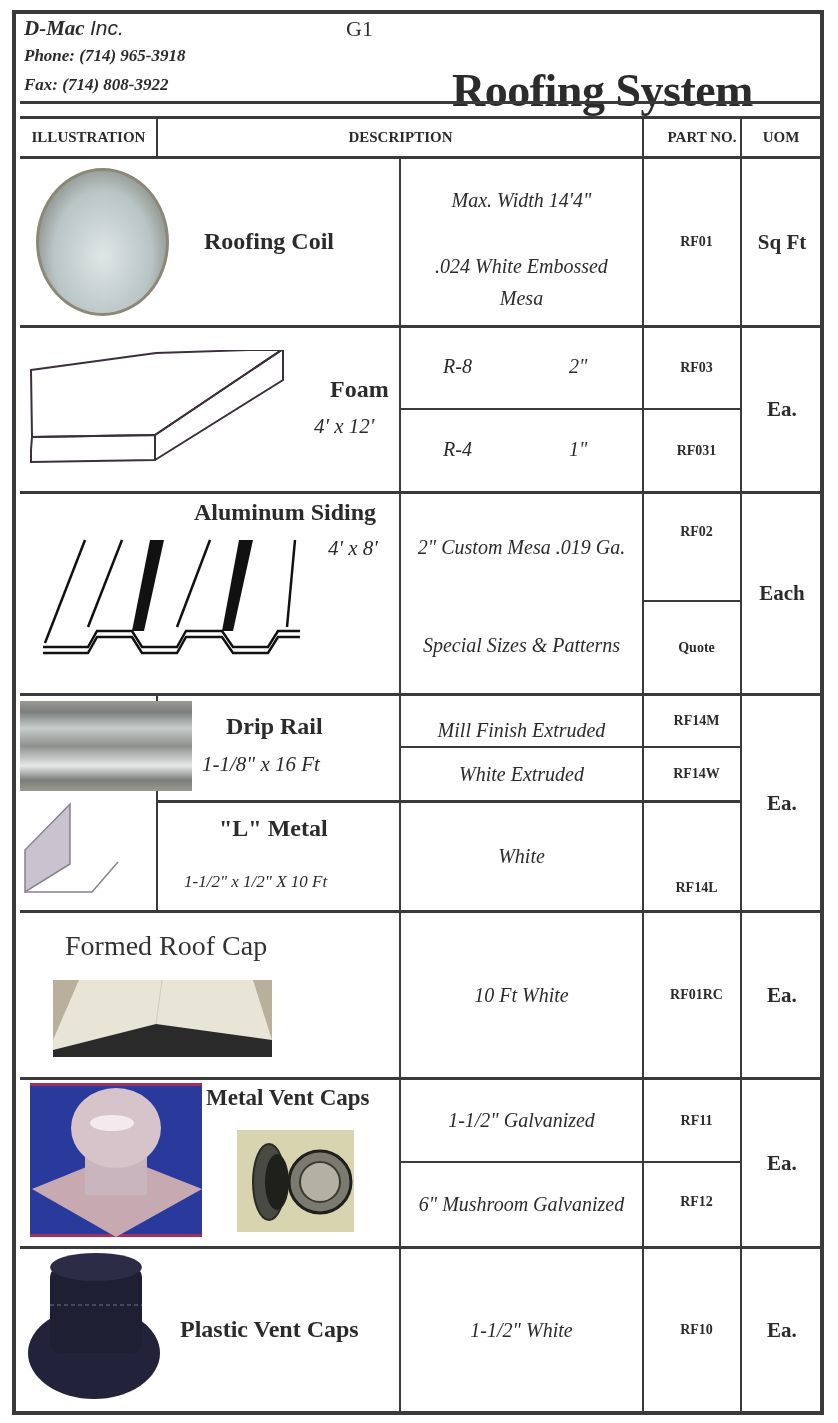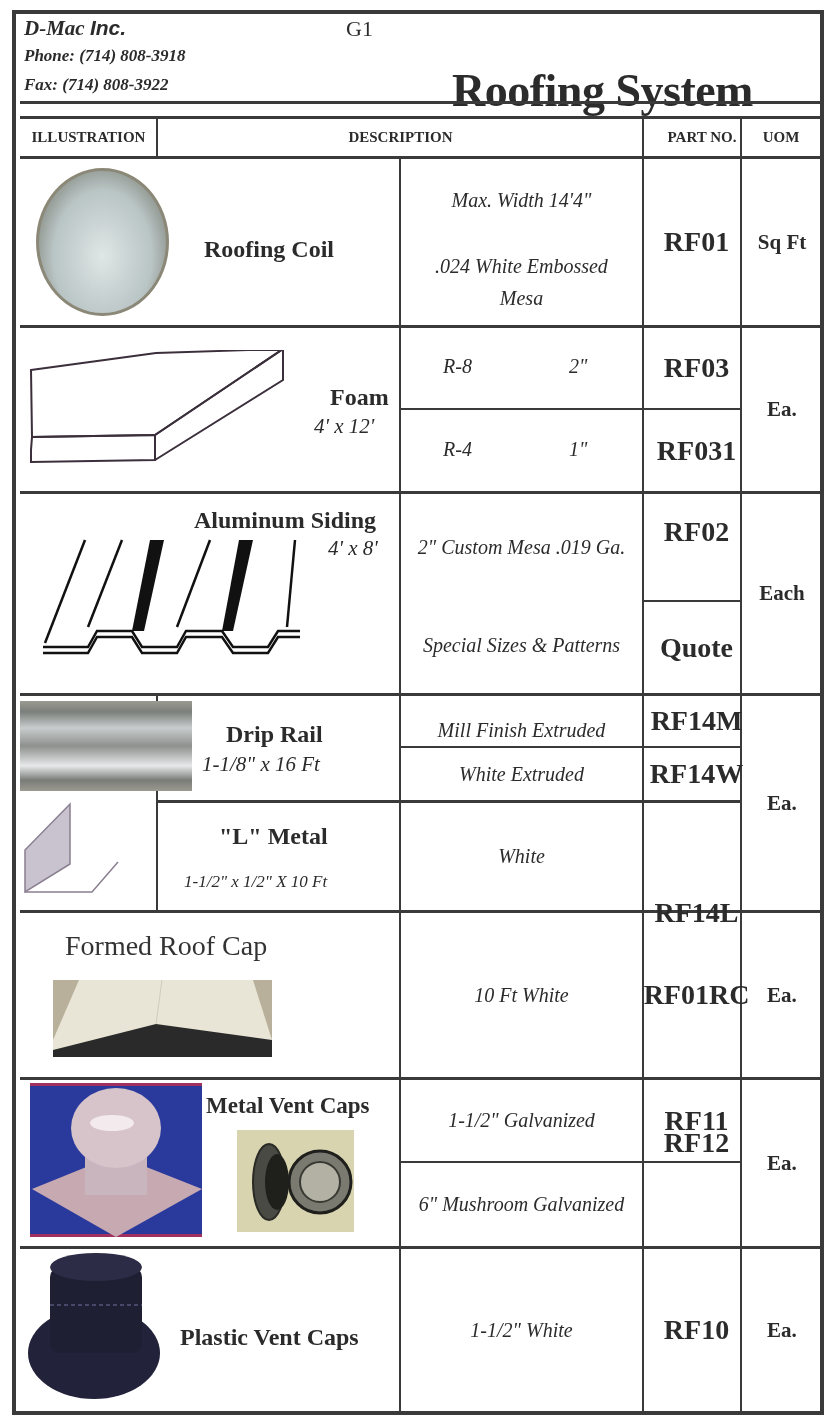--- a/index.html
+++ b/index.html
@@ -3,42 +3,42 @@
 <meta charset="utf-8">
 <style>
   * { box-sizing: border-box; margin: 0; padding: 0; }
   html, body { width: 838px; height: 1423px; background: #ffffff; overflow: hidden; }
   body { position: relative; font-family: "Liberation Serif", "DejaVu Serif", serif; color: #2b2b2b; }
   .abs { position: absolute; }
   .frame { position: absolute; left: 12px; top: 10px; width: 812px; height: 1405px; border: 4px solid #3a3a3a; }
   .hline { position: absolute; background: #3a3a3a; }
   .vline { position: absolute; background: #3a3a3a; }
   .company { left: 24px; top: 16px; font-size: 21px; font-style: italic; font-weight: bold; }
-  .company .inc { font-family: "Liberation Sans", sans-serif; font-style: italic; font-weight: bold; margin-top: 21px; }
+  .company .inc { font-family: "Liberation Sans", sans-serif; font-style: italic; font-weight: normal; margin-top: 21px; }
   .contact { left: 24px; font-size: 17px; font-style: italic; font-weight: bold; }
   .pageid { left: 346px; top: 16px; font-size: 22px; text-align: center; }
   .title { left: 452px; top: 24px; font-size: 46px; font-weight: bold; letter-spacing: -0.5px; margin-top: 40px; }
   .colhdr { font-size: 15px; font-weight: bold; text-align: center; }
-  .pname { font-size: 24px; font-weight: bold; margin-top: 8px; }
+  .pname { font-size: 24px; font-weight: bold; }
   .pdim { font-size: 21px; font-style: italic; }
   .desc { font-size: 20px; font-style: italic; text-align: center; }
-  .part { font-size: 28px; font-weight: bold; text-align: center; padding-left: 9px; }
+  .part { font-size: 14px; font-weight: bold; text-align: center; padding-left: 9px; }
   .uom { font-size: 21px; font-weight: bold; text-align: left; }
   .cell { position: absolute; display: flex; align-items: center; justify-content: center; }
 </style>
 </head>
 <body>
 
 <div class="frame"></div>
 
 <div class="abs company">
   <span>D-Mac</span>
   <span class="inc">Inc.</span>
 </div>
-<div class="abs contact" style="top:46px">Phone: (714) 808-3918</div>
+<div class="abs contact" style="top:46px">Phone: (714) 965-3918</div>
 <div class="abs contact" style="top:75px">Fax:  (714) 808-3922</div>
 <div class="abs pageid">G1</div>
 <div class="abs title">Roofing System</div>
 
 <div class="hline" style="left:20px;top:101px;width:802px;height:3px"></div>
 <div class="hline" style="left:20px;top:116px;width:802px;height:3px"></div>
 <div class="hline" style="left:20px;top:156px;width:802px;height:3px"></div>
 
 <div class="cell colhdr" style="left:20px;top:119px;width:137px;height:37px">ILLUSTRATION</div>
 <div class="vline" style="left:156px;top:119px;width:2px;height:37px"></div>
@@ -119,21 +119,21 @@
 <div class="cell part" style="left:644px;top:748px;width:96px;height:52px">RF14W</div>
 <div class="cell uom" style="left:742px;top:696px;width:80px;height:214px">Ea.</div>
 
 <svg class="abs" style="left:22px;top:802px" width="100" height="100" viewBox="0 0 100 100">
   <polygon points="48,2 48,62 3,90 3,48" fill="#c9c3cf" stroke="#8a7f90" stroke-width="1.5"></polygon>
   <polyline points="3,90 70,90 96,60" fill="none" stroke="#8a7f90" stroke-width="1.5"></polyline>
 </svg>
 <div class="abs pname" style="left:219px;top:815px">"L" Metal</div>
 <div class="abs pdim" style="left:184px;top:872px;font-size:17px">1-1/2" x 1/2" X 10 Ft</div>
 <div class="cell desc" style="left:401px;top:803px;width:241px;height:107px">White</div>
-<div class="cell part" style="left:644px;top:844px;width:96px;height:137px">RF14L</div>
+<div class="cell part" style="left:644px;top:819px;width:96px;height:137px">RF14L</div>
 
 <div class="abs" style="left:65px;top:930px;font-size:28px;font-weight:normal;color:#333">Formed Roof Cap</div>
 <svg class="abs" style="left:53px;top:980px" width="219" height="77" viewBox="0 0 219 77">
   <rect width="219" height="77" fill="#b8b09a"></rect>
   <polygon points="26,0 200,0 219,60 219,77 0,77 0,60" fill="#e8e5d6"></polygon>
   <polygon points="0,77 0,70 103,44 219,60 219,77" fill="#2a2a2a"></polygon>
   <line x1="109" y1="0" x2="103" y2="44" stroke="#cfcbbc" stroke-width="1"></line>
 </svg>
 <div class="cell desc" style="left:401px;top:913px;width:241px;height:164px">10 Ft    White</div>
 <div class="cell part" style="left:644px;top:913px;width:96px;height:164px">RF01RC</div>
@@ -152,21 +152,21 @@
   <rect width="117" height="102" fill="#d9d4b0"></rect>
   <ellipse cx="32" cy="52" rx="16" ry="38" fill="#4a4a44" stroke="#2a2a26" stroke-width="2"></ellipse>
   <ellipse cx="40" cy="52" rx="12" ry="28" fill="#1f1f1c"></ellipse>
   <circle cx="83" cy="52" r="31" fill="#7a7a70" stroke="#1f1f1c" stroke-width="3"></circle>
   <circle cx="83" cy="52" r="20" fill="#b3b0a4" stroke="#3a3a34" stroke-width="2"></circle>
 </svg>
 <div class="abs pname" style="left:206px;top:1085px;font-size:23px">Metal Vent Caps</div>
 <div class="cell desc" style="left:401px;top:1080px;width:241px;height:81px">1-1/2" Galvanized</div>
 <div class="cell desc" style="left:401px;top:1163px;width:241px;height:83px">6" Mushroom  Galvanized</div>
 <div class="cell part" style="left:644px;top:1080px;width:96px;height:81px">RF11</div>
-<div class="cell part" style="left:644px;top:1101px;width:96px;height:83px">RF12</div>
+<div class="cell part" style="left:644px;top:1160px;width:96px;height:83px">RF12</div>
 <div class="cell uom" style="left:742px;top:1080px;width:80px;height:166px">Ea.</div>
 
 <svg class="abs" style="left:22px;top:1253px" width="140" height="148" viewBox="0 0 140 148">
   <ellipse cx="72" cy="100" rx="66" ry="46" fill="#22223a"></ellipse>
   <rect x="28" y="14" width="92" height="86" rx="10" fill="#1f1f33"></rect>
   <ellipse cx="74" cy="14" rx="46" ry="14" fill="#2c2c46"></ellipse>
   <line x1="28" y1="52" x2="120" y2="52" stroke="#55557a" stroke-width="1.5" stroke-dasharray="4 3"></line>
 </svg>
 <div class="abs pname" style="left:180px;top:1316px">Plastic Vent Caps</div>
 <div class="cell desc" style="left:401px;top:1249px;width:241px;height:162px">1-1/2"  White</div>

